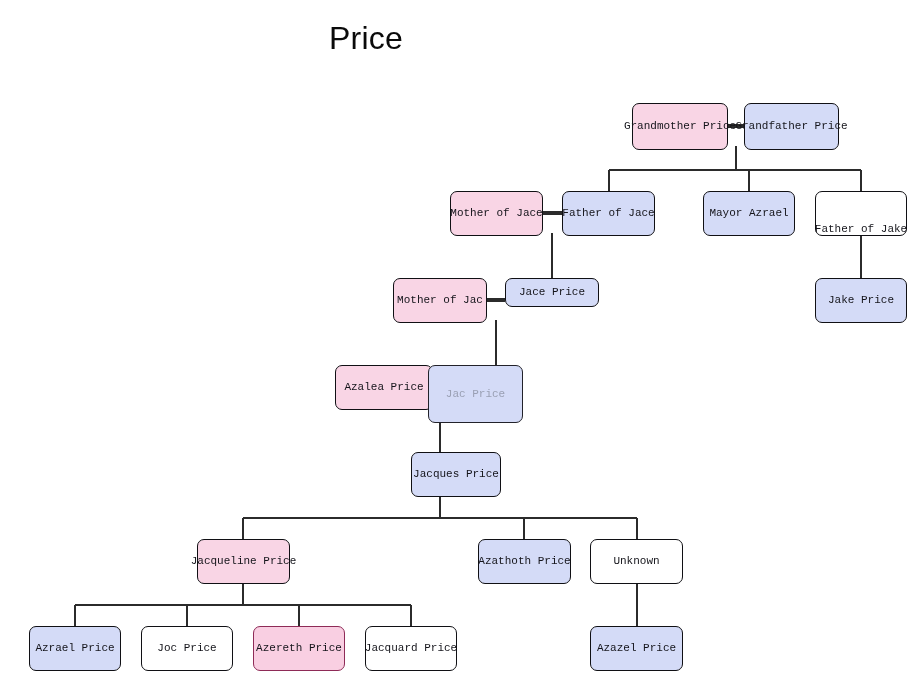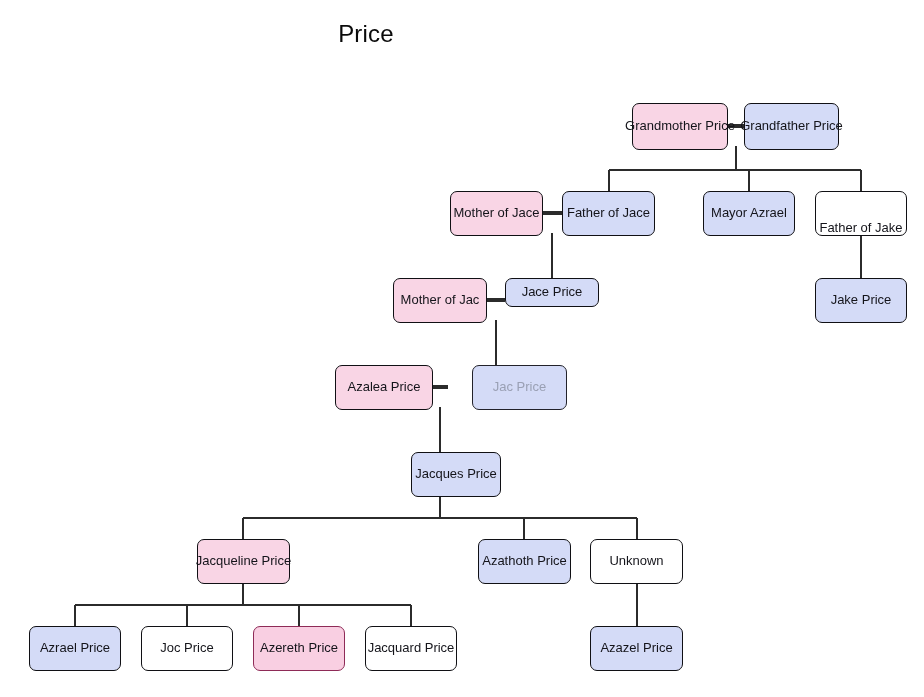--- a/index.html
+++ b/index.html
@@ -18,47 +18,48 @@
     width: 924px;
     height: 697px;
     background: #ffffff;
   }
   #title {
     position: absolute;
     left: 0;
     top: 20px;
     width: 732px;
     text-align: center;
-    font-size: 24px;
+    font-size: 32px;
     font-weight: 400;
     color: #0a0a0a;
     letter-spacing: 0.2px;
   }
   #edges {
     position: absolute;
     left: 0;
     top: 0;
     width: 924px;
     height: 697px;
   }
   .node {
     position: absolute;
     box-sizing: border-box;
     border: 1.6px solid #101014;
     border-radius: 7px;
     display: flex;
     align-items: center;
     justify-content: center;
-    font-size: 13px;
+    font-size: 11px;
     color: #14141a;
     text-align: center;
     line-height: 1.1;
     background: #ffffff;
     z-index: 2;
     white-space: nowrap;
+    font-family: Liberation Mono, monospace;
   }
   .node.pink   { background: #f9d5e5; }
   .node.blue   { background: #d4dbf7; }
   .node.white  { background: #ffffff; }
   .node.pinkdeep {
     background: #f9cfe2;
     border-color: #8e2b57;
   }
   .node.ghost {
     background: #d4dbf7;
@@ -130,21 +131,21 @@
       </div>
       <div class="node blue" style="left: 505px; top: 278px; width: 94px; height: 29px;">
         <span>Jace Price</span>
       </div>
       <div class="node blue" style="left: 815px; top: 278px; width: 92px; height: 45px;">
         <span>Jake Price</span>
       </div>
       <div class="node pink" style="left: 335px; top: 365px; width: 98px; height: 45px;">
         <span>Azalea Price</span>
       </div>
-      <div class="node ghost" style="left: 472px; top: 365px; width: 95px; height: 45px;">
+      <div class="node ghost" style="left: 428px; top: 365px; width: 95px; height: 58px;">
         <span>Jac Price</span>
       </div>
       <div class="node blue" style="left: 395px; top: 452px; width: 90px; height: 45px; margin-left: 16px;">
         <span>Jacques Price</span>
       </div>
       <div class="node pink" style="left: 197px; top: 539px; width: 93px; height: 45px;">
         <span>Jacqueline Price</span>
       </div>
       <div class="node blue" style="left: 478px; top: 539px; width: 93px; height: 45px;">
         <span>Azathoth Price</span>

